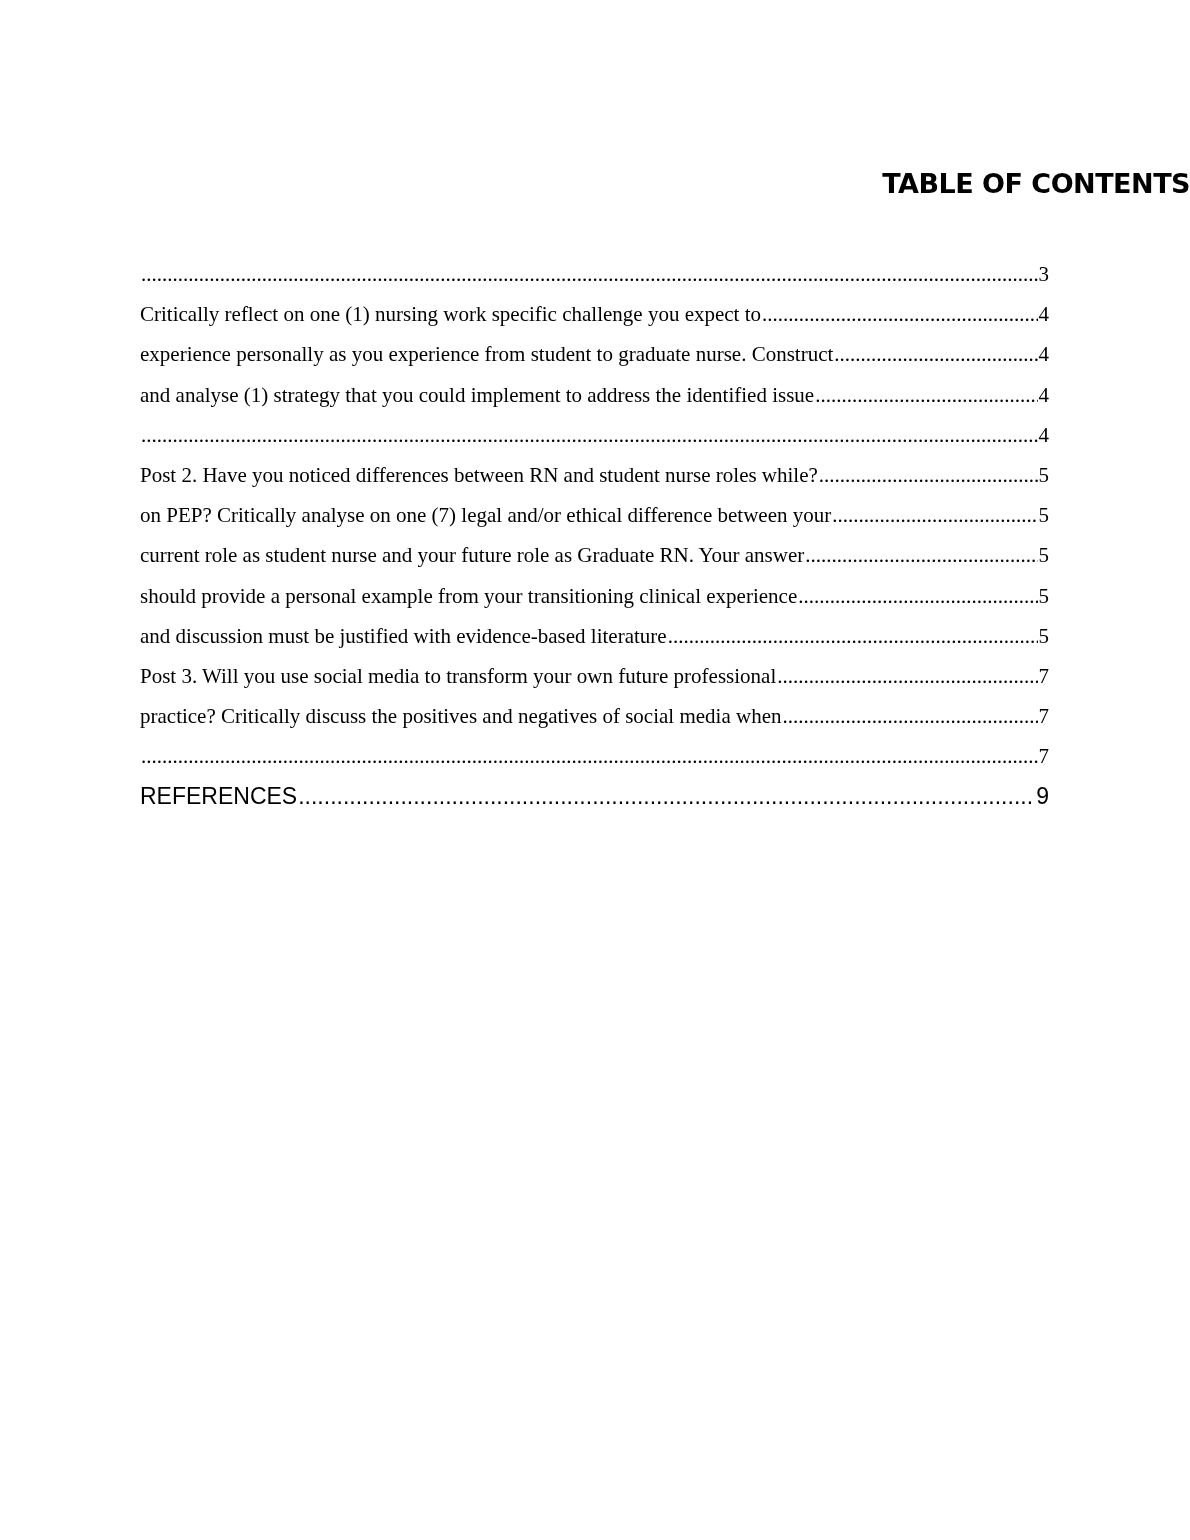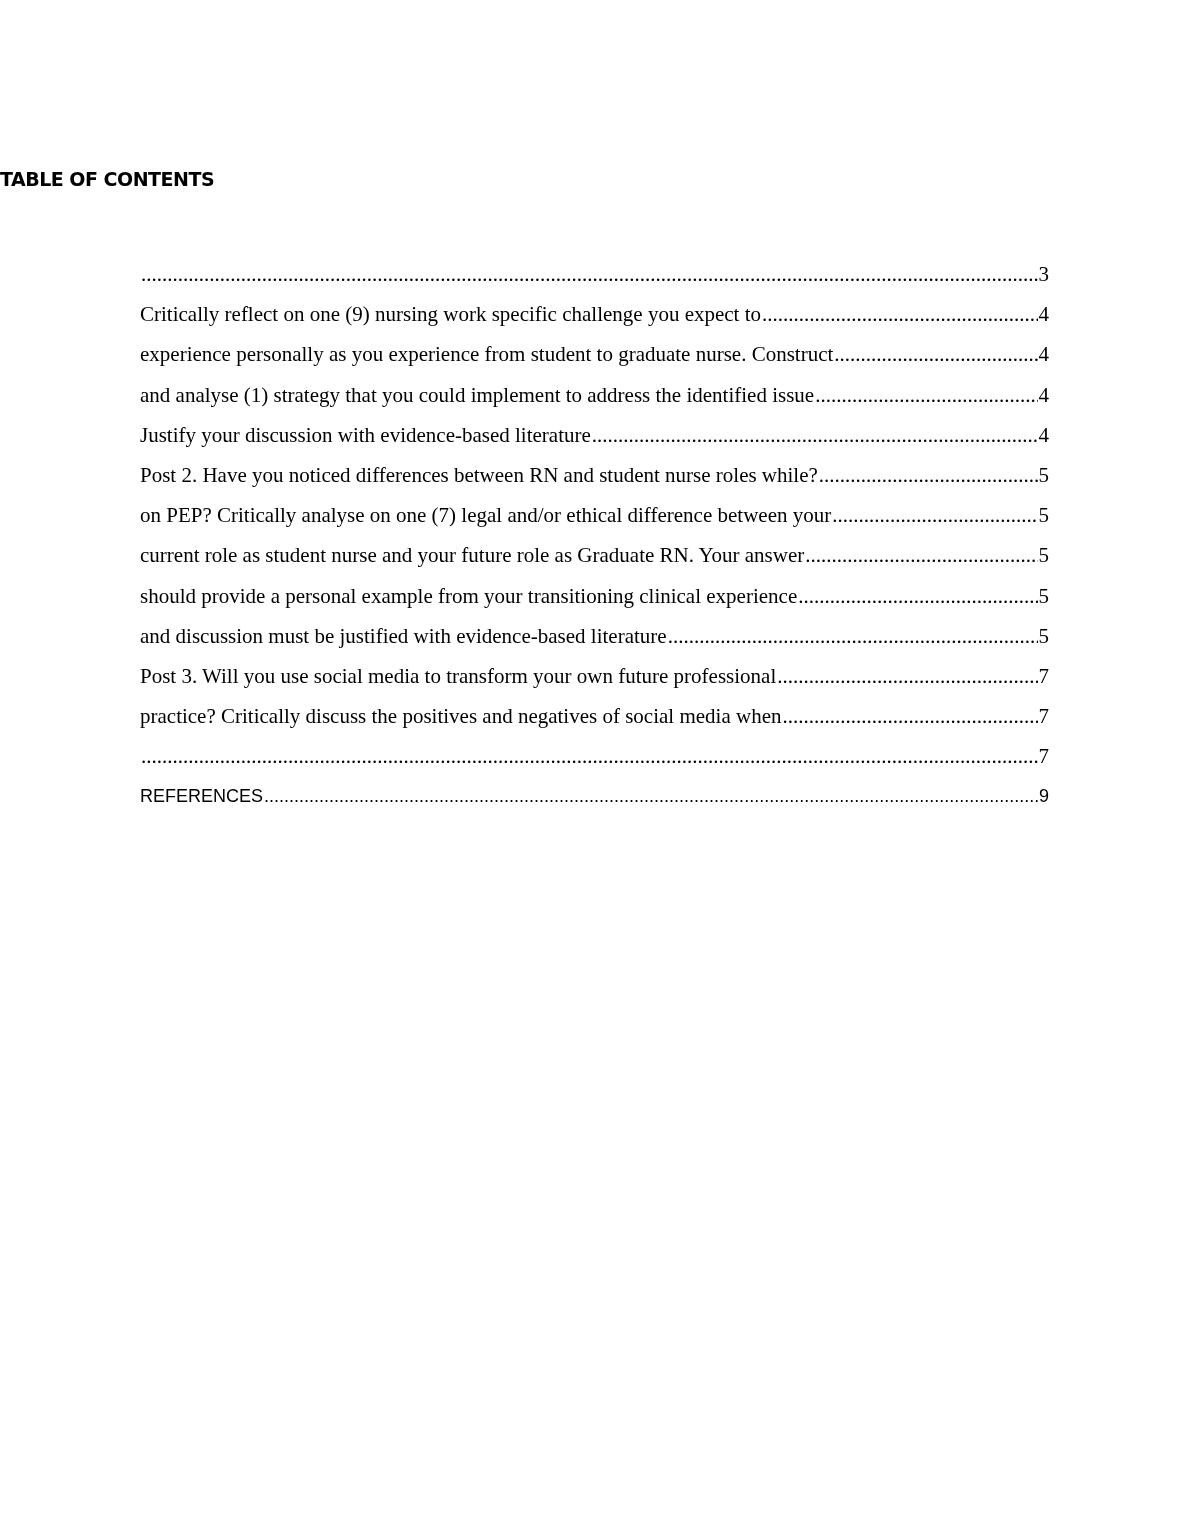--- a/index.html
+++ b/index.html
@@ -1,66 +1,65 @@
 <!DOCTYPE html>
 <html><head>
   <meta charset="utf-8">
   <style>
     html, body { margin: 0; padding: 0; background: #ffffff; }
     body { width: 1190px; height: 1540px; position: relative; overflow: hidden; }
     .page { position: absolute; left: 0; top: 0; width: 1190px; height: 1540px; background: #fff; }
     .title {
-      position: absolute; left: 0; width: 1190px; top: 168px; text-align: left;
-      font-family: "DejaVu Sans", sans-serif; font-weight: bold; font-size: 19px; color: #000;
+      position: absolute; left: 0; width: 1190px; top: 168px; text-align: right;
+      font-family: "DejaVu Sans", sans-serif; font-weight: bold; font-size: 27px; color: #000;
       letter-spacing: -0.5px;
     }
     .toc { position: absolute; left: 140px; top: 258px; width: 909px; }
     .entry {
       display: flex; align-items: baseline; height: 40.2px; line-height: 32px;
       font-family: "Liberation Serif", serif; font-size: 21px; color: #000;
       white-space: nowrap; overflow: hidden;
     }
     .entry .text { flex: 0 0 auto; }
     .entry .leader {
       flex: 1 1 auto; overflow: hidden; white-space: nowrap; margin: 0 1px;
     }
     .entry .leader::after {
       content: "....................................................................................................................................................................................................................................................";
     }
     .entry .page-num { flex: 0 0 auto; }
-    .entry.heading { font-family: "Liberation Sans", sans-serif; font-size: 18px; text-align: center; }
+    .entry.heading { font-family: "Liberation Sans", sans-serif; font-size: 23px; text-align: center; }
   </style>
 </head>
 <body>
 
 <div class="page">
   <div class="title">TABLE OF CONTENTS</div>
 
   <div class="toc">
     <div class="entry">
         <span class="leader"></span>
         <span class="page-num">3</span>
       </div>
     <div class="entry">
-        <span class="text">Critically reflect on one (9) nursing work specific challenge you expect to</span>
+        <span class="text">Critically reflect on one (1) nursing work specific challenge you expect to</span>
         <span class="leader"></span>
         <span class="page-num">4</span>
       </div>
     <div class="entry">
         <span class="text">experience personally as you experience from student to graduate nurse. Construct</span>
         <span class="leader"></span>
         <span class="page-num">4</span>
       </div>
     <div class="entry">
         <span class="text">and analyse (1) strategy that you could implement to address the identified issue</span>
         <span class="leader"></span>
         <span class="page-num">4</span>
       </div>
     <div class="entry">
-        <span class="text">Justify your discussion with evidence-based literature</span>
         <span class="leader"></span>
         <span class="page-num">4</span>
       </div>
     <div class="entry">
         <span class="text">Post 2. Have you noticed differences between RN and student nurse roles while?</span>
         <span class="leader"></span>
         <span class="page-num">5</span>
       </div>
     <div class="entry">
         <span class="text">on PEP? Critically analyse on one (7) legal and/or ethical difference between your</span>

